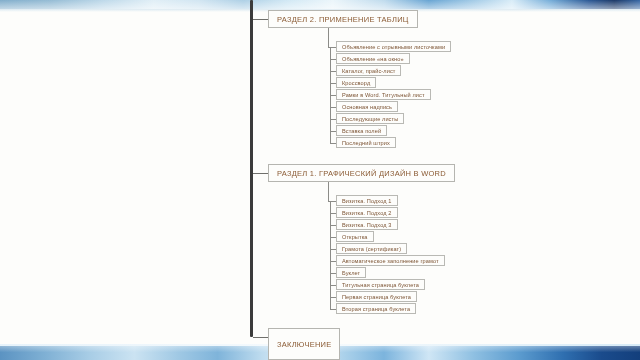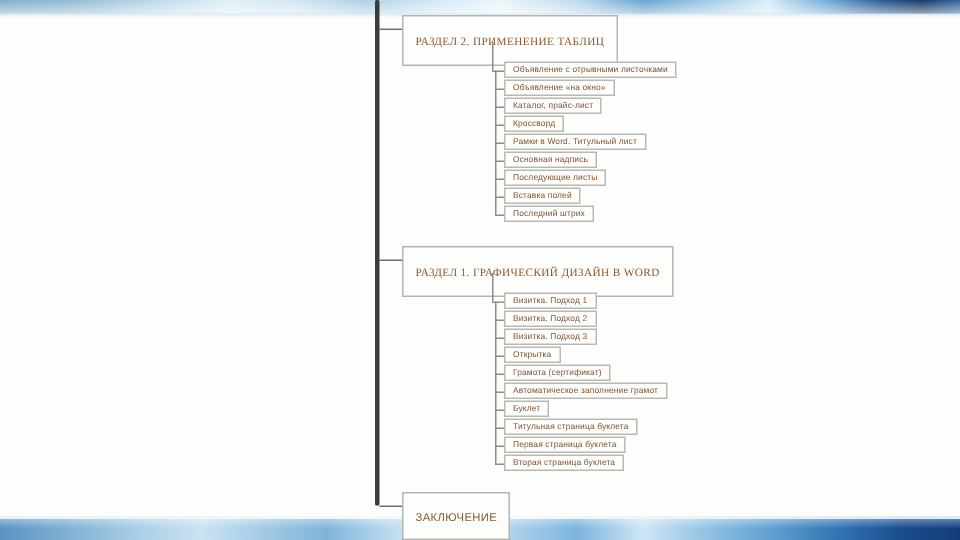--- a/index.html
+++ b/index.html
@@ -75,23 +75,22 @@
     align-items: center;
     white-space: nowrap;
   }
 
   
   .node.heading {
     border: 1px solid #b5b5b0;
     color: #8a5a33;
     font-size: 7.5px;
     letter-spacing: 0.25px;
-    padding: 16px 8px;
+    padding: 0 8px;
     height: 18px;
-    font-family: Liberation Serif, serif;
   }
   .node.conclusion {
     border: 1px solid #b5b5b0;
     color: #8a5a33;
     font-size: 7.5px;
     letter-spacing: 0.25px;
     padding: 0 8px;
     height: 18px;
   }
 

